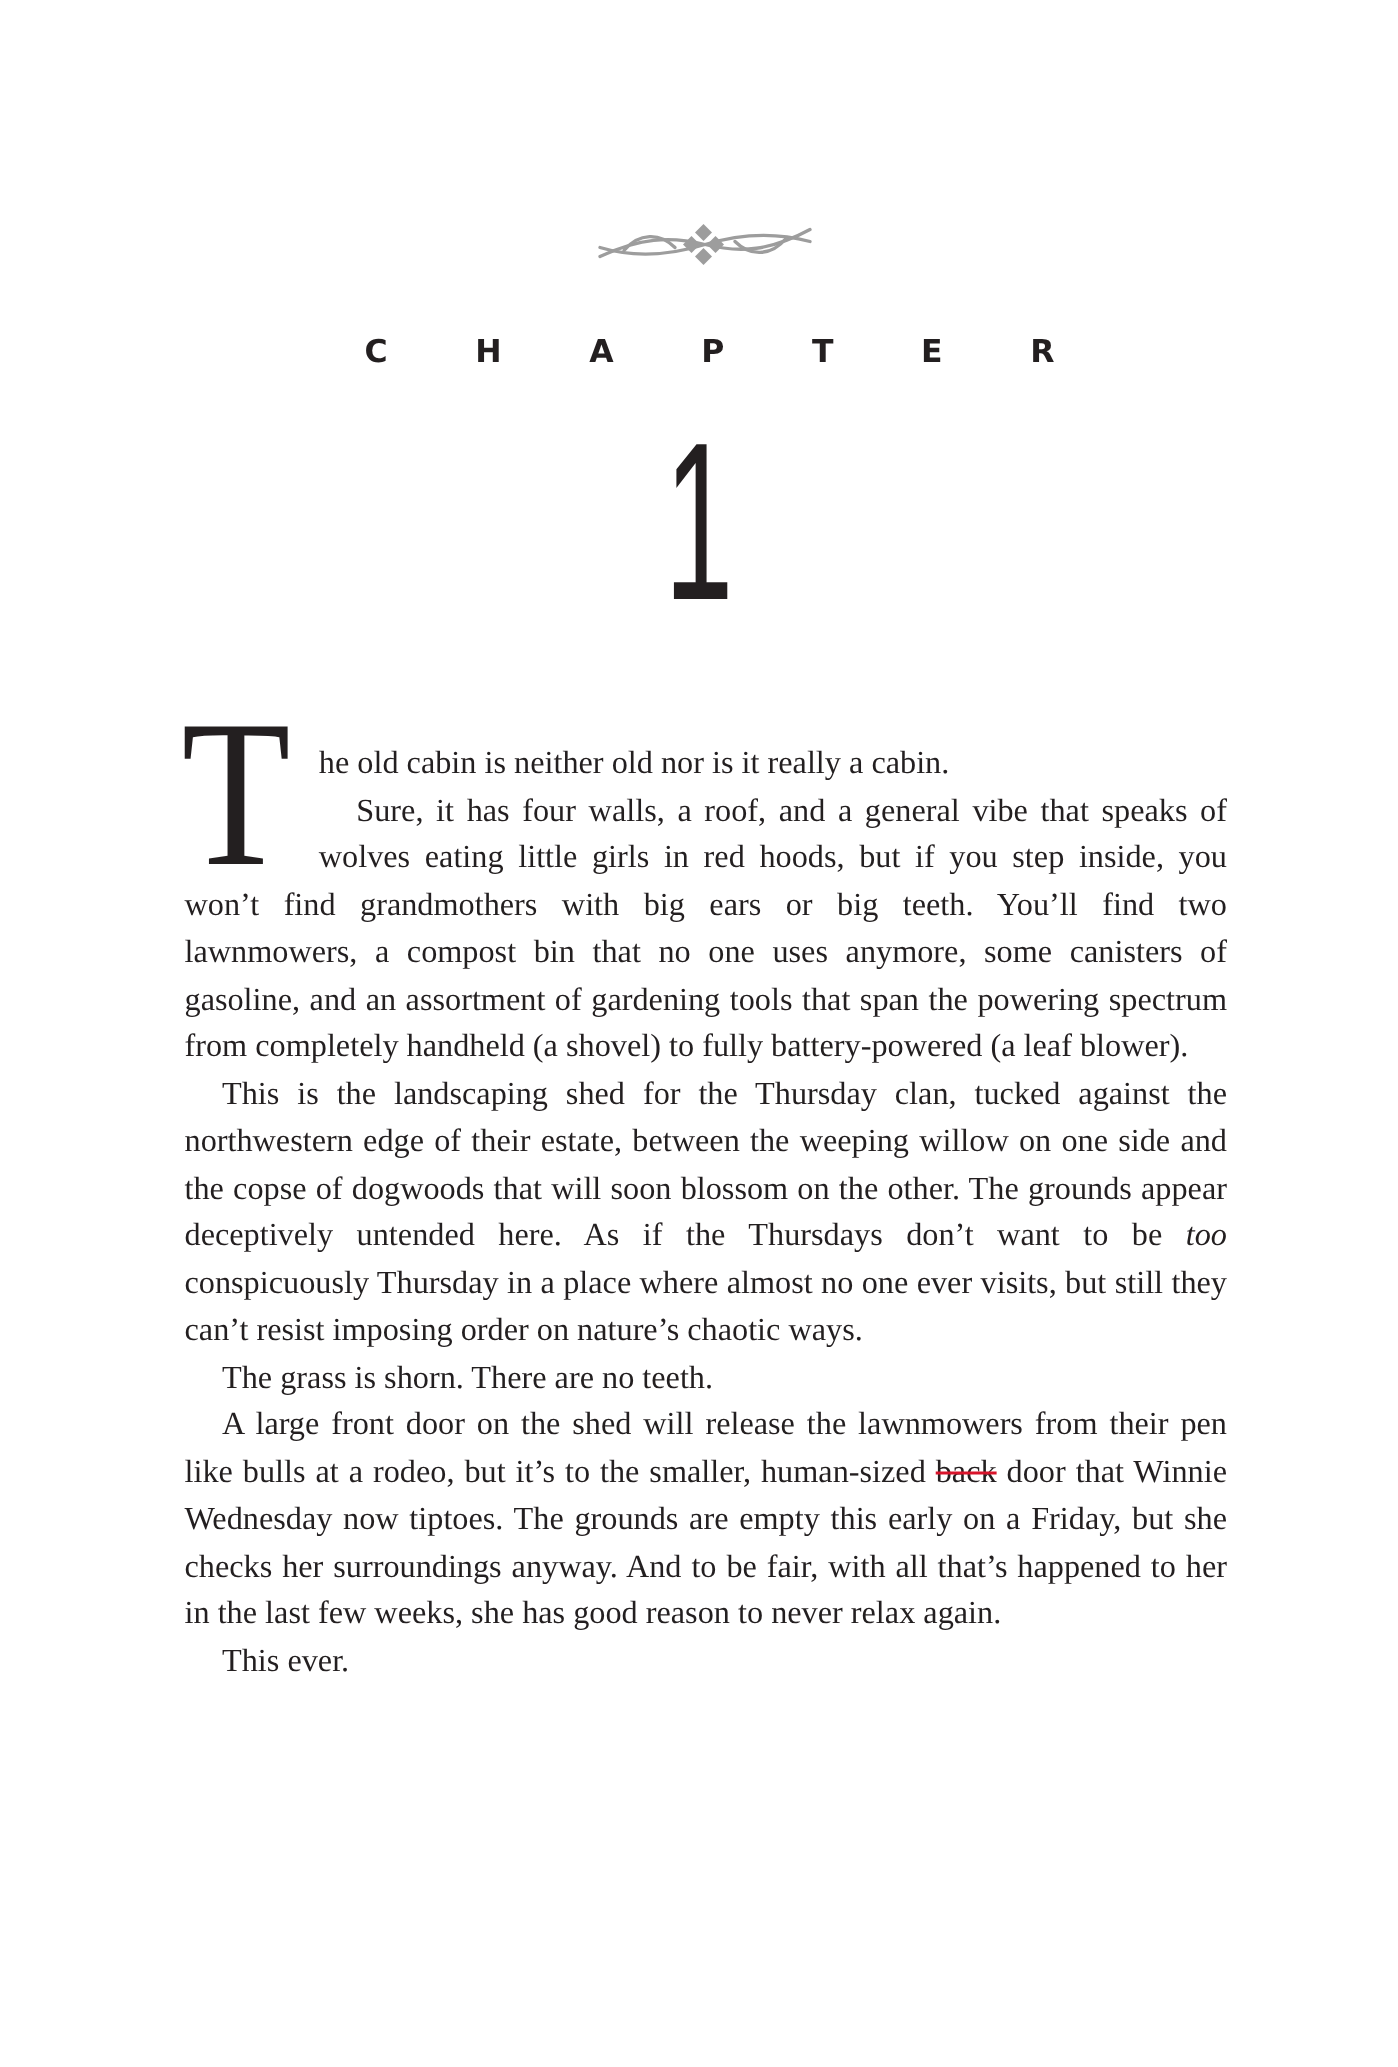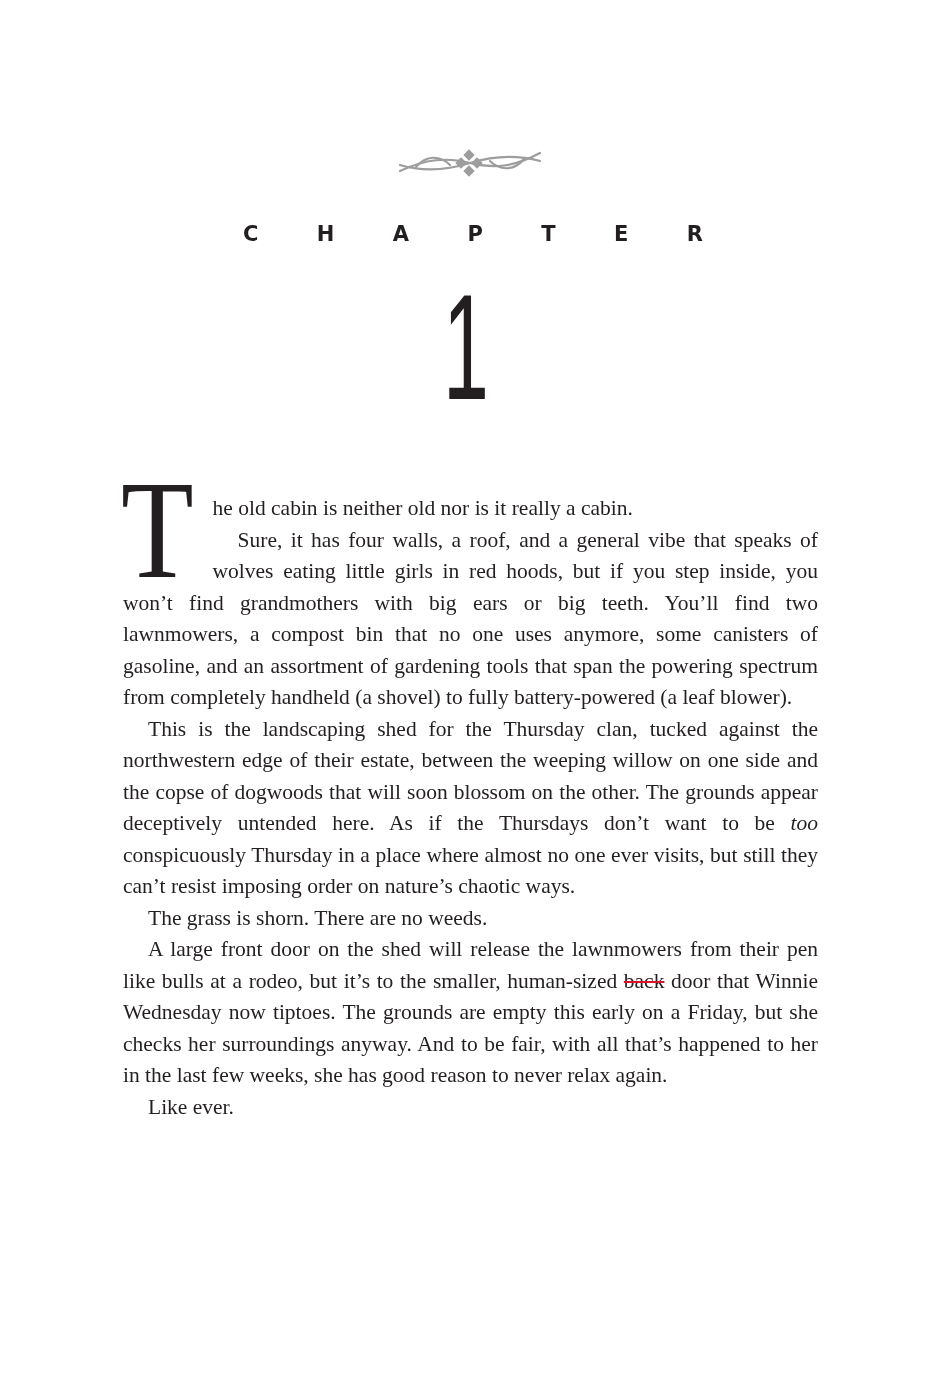--- a/index.html
+++ b/index.html
@@ -39,16 +39,16 @@
   <span>T</span>
   <span>E</span>
   <span>R</span>
 </div>
 
 <div class="chapter-num">1</div>
 
 <div class="body-text">
   <p class="first"><span class="dropcap">T</span><span>he old cabin is neither old nor is it really a cabin.</span><br><span style="display:inline-block;width:25px"></span><span>Sure, it has four walls, a roof, and a general vibe that speaks of wolves eating little girls in red hoods, but if you step inside, you won’t find grandmothers with big ears or big teeth. You’ll find two lawnmowers, a compost bin that no one uses anymore, some canisters of gasoline, and an assortment of gardening tools that span the powering spectrum from completely handheld (a shovel) to fully battery-powered (a leaf blower).</span></p>
   <p><span>This is the landscaping shed for the Thursday clan, tucked against the northwestern edge of their estate, between the weeping willow on one side and the copse of dogwoods that will soon blossom on the other. The grounds appear deceptively untended here. As if the Thursdays don’t want to be </span><em>too</em><span> conspicuously Thursday in a place where almost no one ever visits, but still they can’t resist imposing order on nature’s chaotic ways.</span></p>
-  <p>The grass is shorn. There are no weeds.</p>
+  <p>The grass is shorn. There are no teeth.</p>
   <p><span>A large front door on the shed will release the lawnmowers from their pen like bulls at a rodeo, but it’s to the smaller, human-sized </span><span class="strike">back</span><span> door that Winnie Wednesday now tiptoes. The grounds are empty this early on a Friday, but she checks her surroundings anyway. And to be fair, with all that’s happened to her in the last few weeks, she has good reason to never relax again.</span></p>
-  <p>Like ever.</p>
+  <p>This ever.</p>
 </div>
 
 </body></html>

